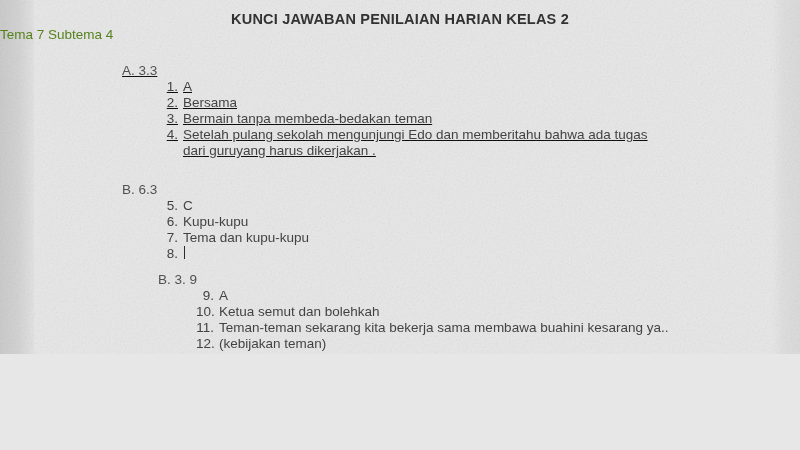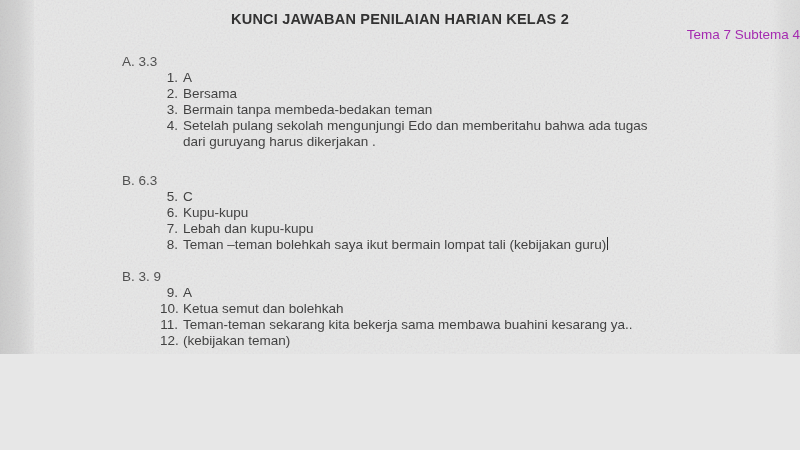--- a/index.html
+++ b/index.html
@@ -57,34 +57,34 @@
   }
   .title {
     text-align: center;
     font-size: 14.5px;
     line-height: 16px;
     font-weight: bold;
     color: #262626;
     letter-spacing: 0.2px;
   }
   .subtitle {
-    text-align: right;
+    text-align: left;
     font-size: 13.5px;
     line-height: 15px;
-    color: #a21caf;
+    color: #4d7c0f;
   }
   .slabel {
     margin-left: 122px;
     font-size: 13.5px;
     line-height: 16px;
     color: #484848;
   }
-  .s1 { margin-top: 12px; }
+  .s1 { margin-top: 21px; text-decoration: underline; }
   .s2 { margin-top: 23px; }
-  .s3 { margin-top: 16px; }
+  .s3 { margin-top: 10px; padding-left: 36px; }
   .s4 { margin-top: 21px; }
   .s4 .items { margin-top: 16px; }
   .item {
     display: flex;
     margin-left: 160px;
     font-size: 13.5px;
     line-height: 16px;
     color: #373737;
   }
   .num {
@@ -148,25 +148,24 @@
         <div class="item">
           <span class="num">5.</span>
           <span class="txt">C</span>
         </div>
         <div class="item">
           <span class="num">6.</span>
           <span class="txt">Kupu-kupu</span>
         </div>
         <div class="item">
           <span class="num">7.</span>
-          <span class="txt">Lebah dan kupu-kupu</span>
+          <span class="txt">Tema dan kupu-kupu</span>
         </div>
         <div class="item">
           <span class="num">8.</span>
-          <span class="txt">Teman –teman bolehkah saya ikut bermain lompat tali (kebijakan guru)</span>
             <span class="caret"></span>
         </div>
       </div>
     </div>
 
     <div class="section s3">
       <div class="slabel">B. 3. 9</div>
       <div class="items">
         <div class="item">
           <span class="num">9.</span>

